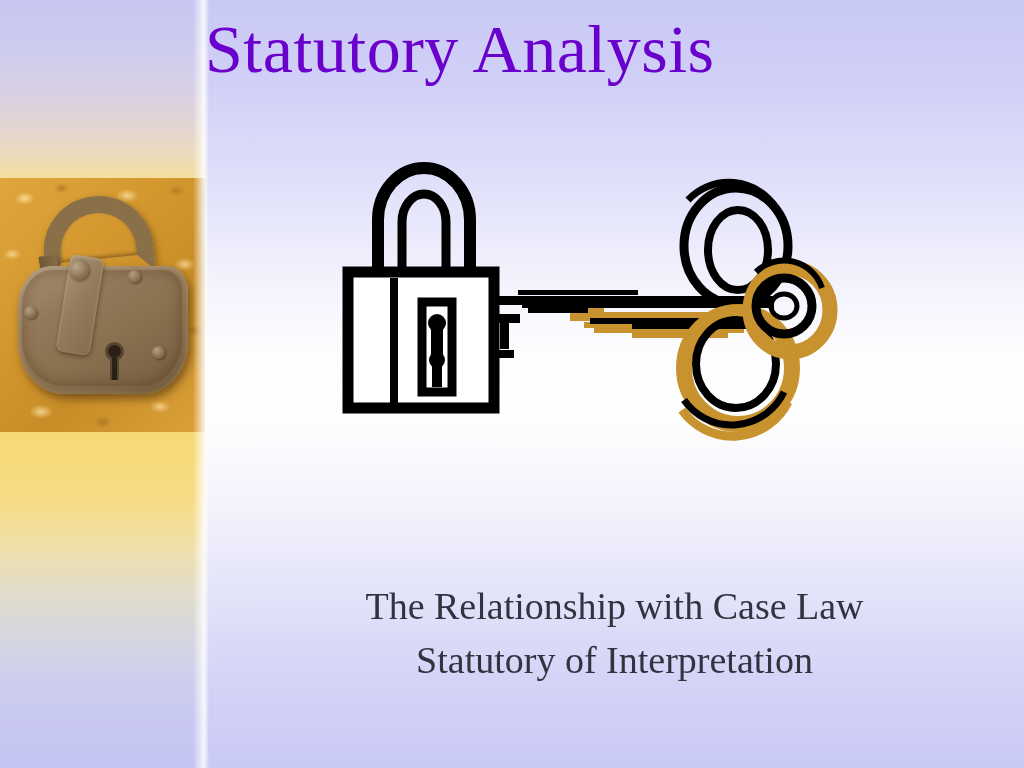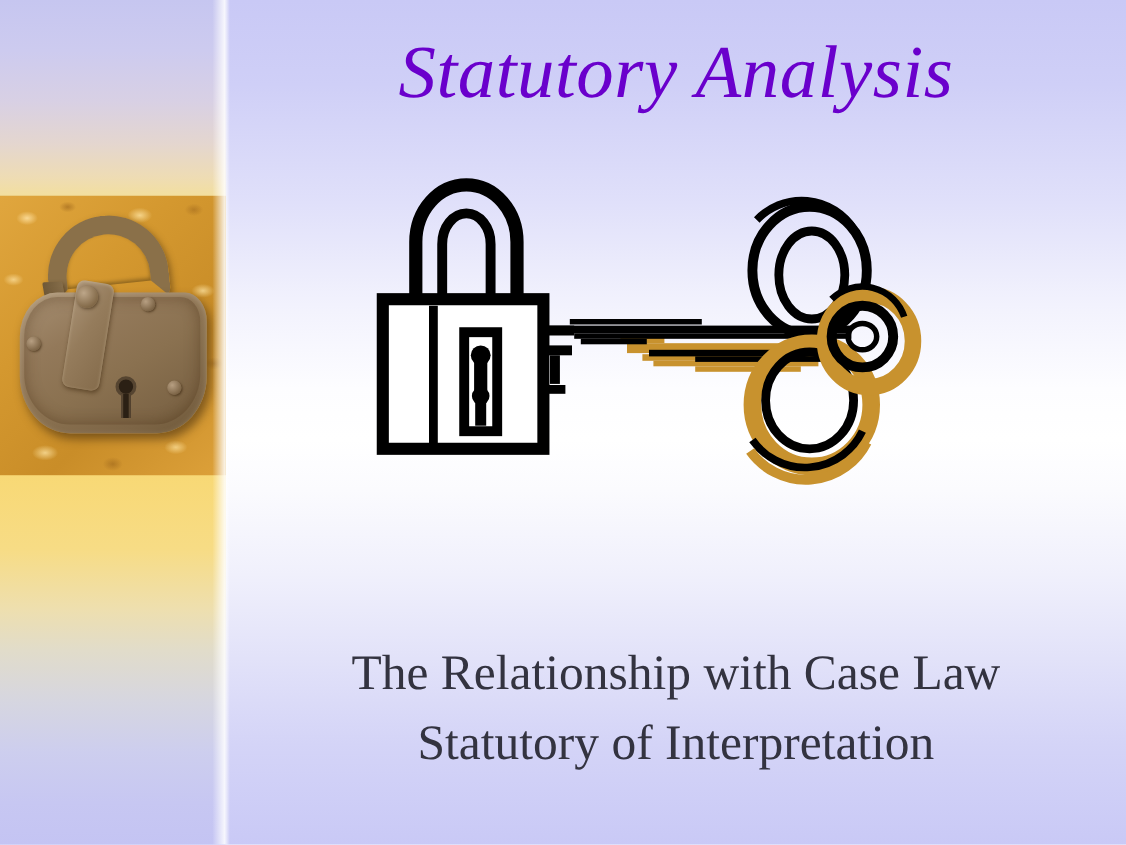--- a/index.html
+++ b/index.html
@@ -165,46 +165,45 @@
     left:110px; top:180px;
     width:9px; height:22px;
     background:#2b2014;
     border-left:2px solid #564531;
     border-right:2px solid #564531;
   }
 
   
   .title {
     position:absolute;
-    left:205px; top:28px;
+    left:205px; top:12px;
     width:819px;
-    text-align:center;
+    text-align:left;
     font-size:68px;
     line-height:1.1;
     font-weight:normal;
     color:#6a00cc;
     letter-spacing:.5px;
-    font-style:italic;
   }
 
   
   .clipart {
     position:absolute;
     left:332px; top:160px;
     width:520px; height:290px;
   }
   .clipart svg { display:block; width:100%; height:100%; }
 
   
   .subtitle {
     position:absolute;
     left:205px; top:580px;
     width:819px;
     text-align:center;
-    font-size:45px;
+    font-size:38px;
     line-height:1.42;
     color:#333340;
   }
   .subtitle .line { display:block; }
 </style>
 </head>
 <body>
 
 <div class="slide">
 

